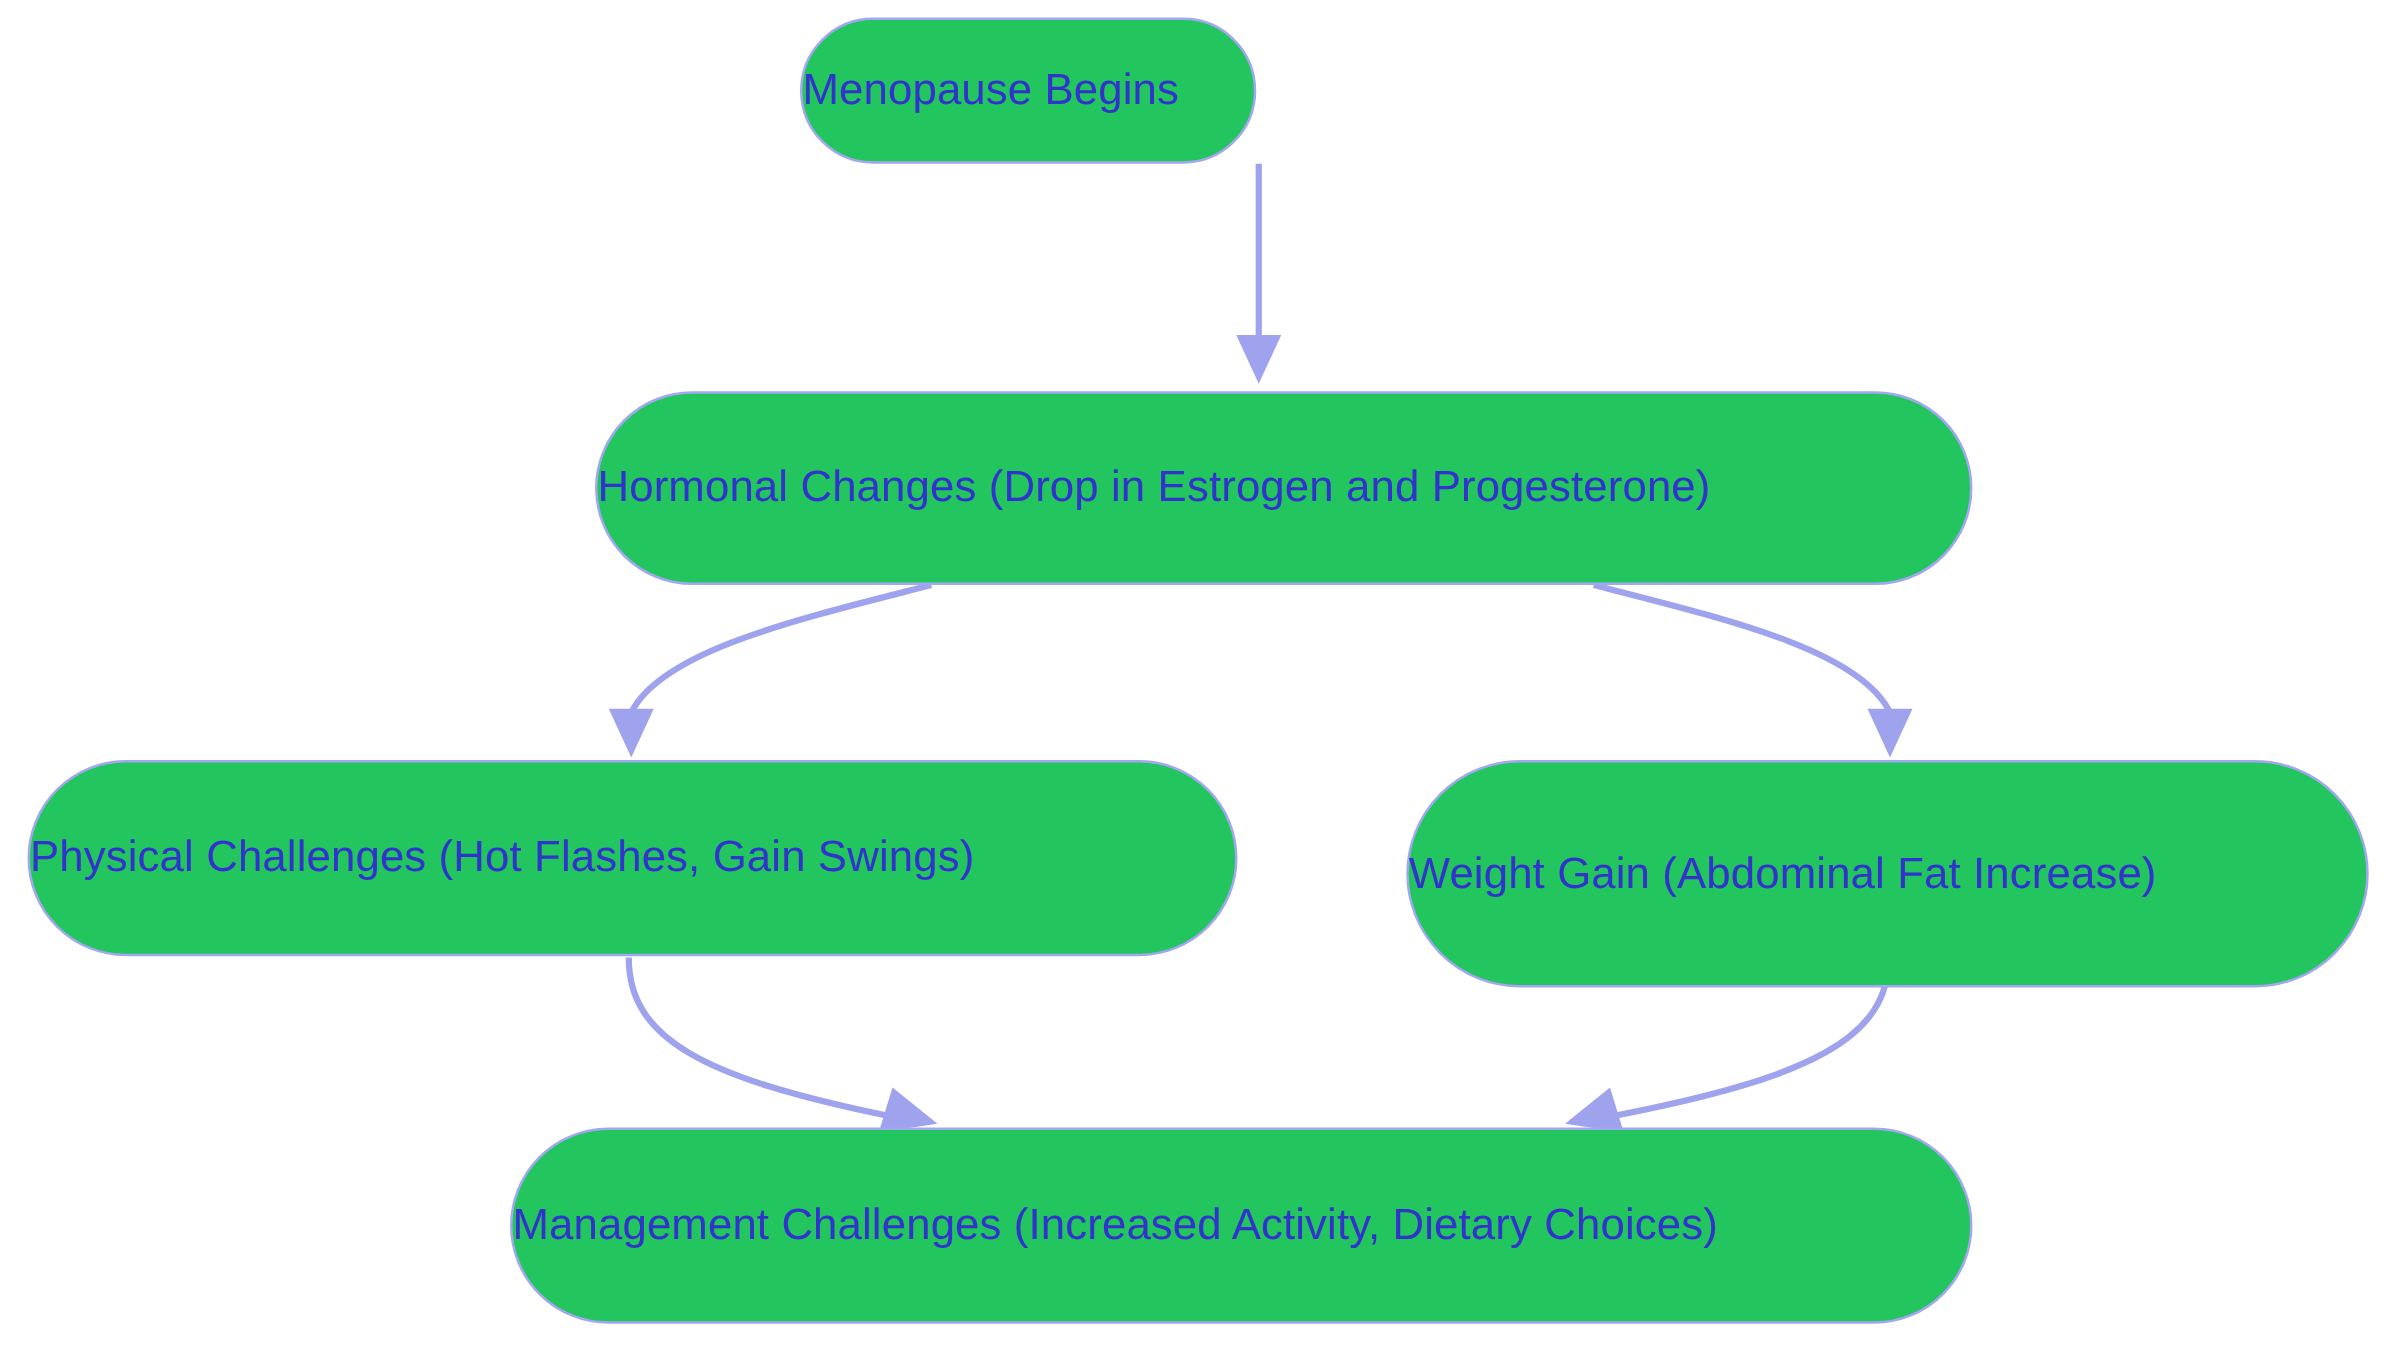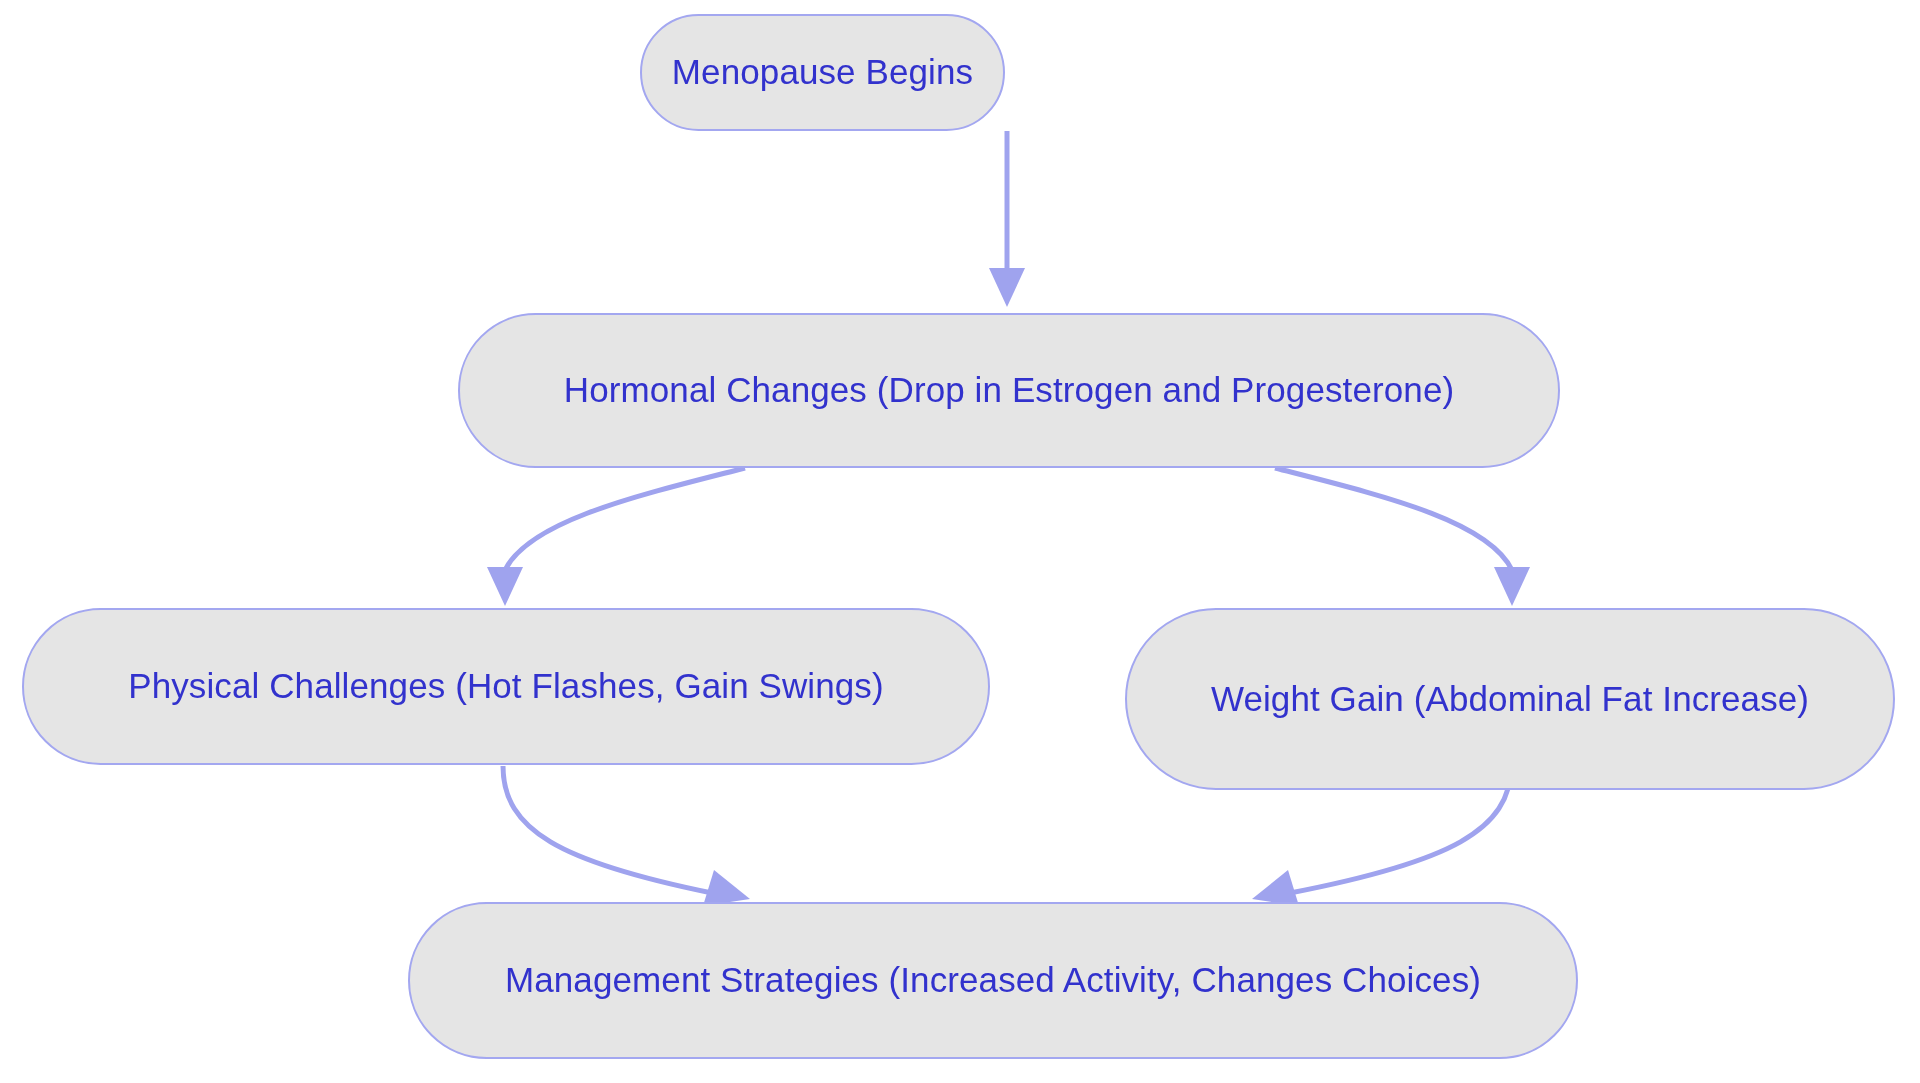--- a/index.html
+++ b/index.html
@@ -25,38 +25,37 @@
     left: 0;
     top: 0;
     width: 1920px;
     height: 1083px;
   }
   .node {
     position: absolute;
     box-sizing: border-box;
     display: flex;
     align-items: center;
-    justify-content: center;
-    background: #e5e5e5;
+    background: #22c55e;
     border: 2px solid #a3a7f0;
     border-radius: 999px;
     z-index: 2;
   }
   .node-label {
     color: #3232cd;
     font-size: 35px;
     font-weight: 400;
     letter-spacing: 0.1px;
     line-height: 1.1;
     white-space: nowrap;
     text-align: center;
   }
   
   #node-menopause-begins      { left: 640px;  top: 14px;   width: 365px;  height: 117px; }
-  #node-hormonal-changes      { left: 458px;  top: 313px;  width: 1102px; height: 155px; }
+  #node-hormonal-changes      { left: 476px;  top: 313px;  width: 1102px; height: 155px; }
   #node-physical-challenges   { left: 22px;   top: 608px;  width: 968px;  height: 157px; }
   #node-weight-gain           { left: 1125px; top: 608px;  width: 770px;  height: 182px; }
   #node-management-strategies { left: 408px;  top: 902px;  width: 1170px; height: 157px; }
 </style>
 </head>
 <body>
 
 <div id="flow-root">
 
   <svg id="edge-layer" viewBox="0 0 1920 1083" width="1920" height="1083" xmlns="http://www.w3.org/2000/svg" aria-hidden="true">
@@ -96,16 +95,16 @@
 
   <div class="node" id="node-physical-challenges">
     <span class="node-label">Physical Challenges (Hot Flashes, Gain Swings)</span>
   </div>
 
   <div class="node" id="node-weight-gain">
     <span class="node-label">Weight Gain (Abdominal Fat Increase)</span>
   </div>
 
   <div class="node" id="node-management-strategies">
-    <span class="node-label">Management Strategies (Increased Activity, Changes Choices)</span>
+    <span class="node-label">Management Challenges (Increased Activity, Dietary Choices)</span>
   </div>
 
 </div>
 
 </body></html>

